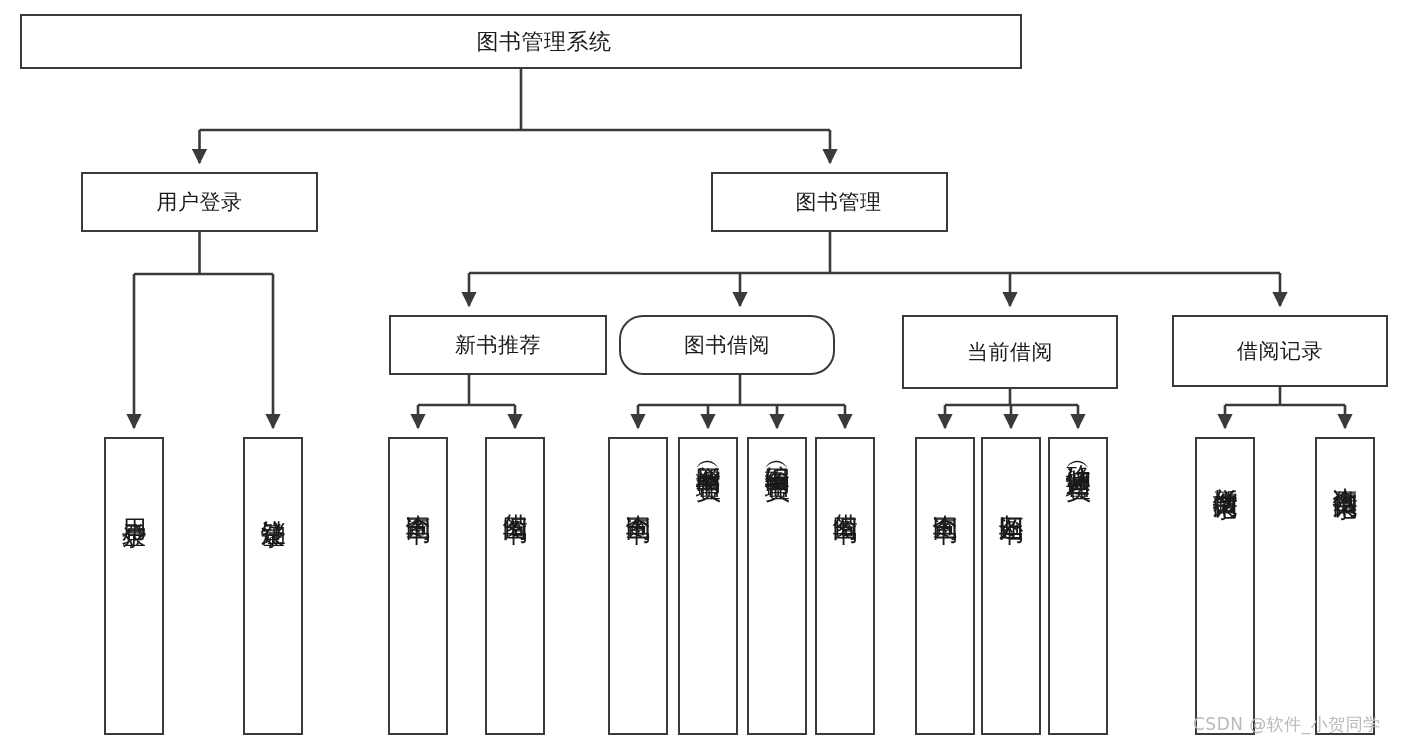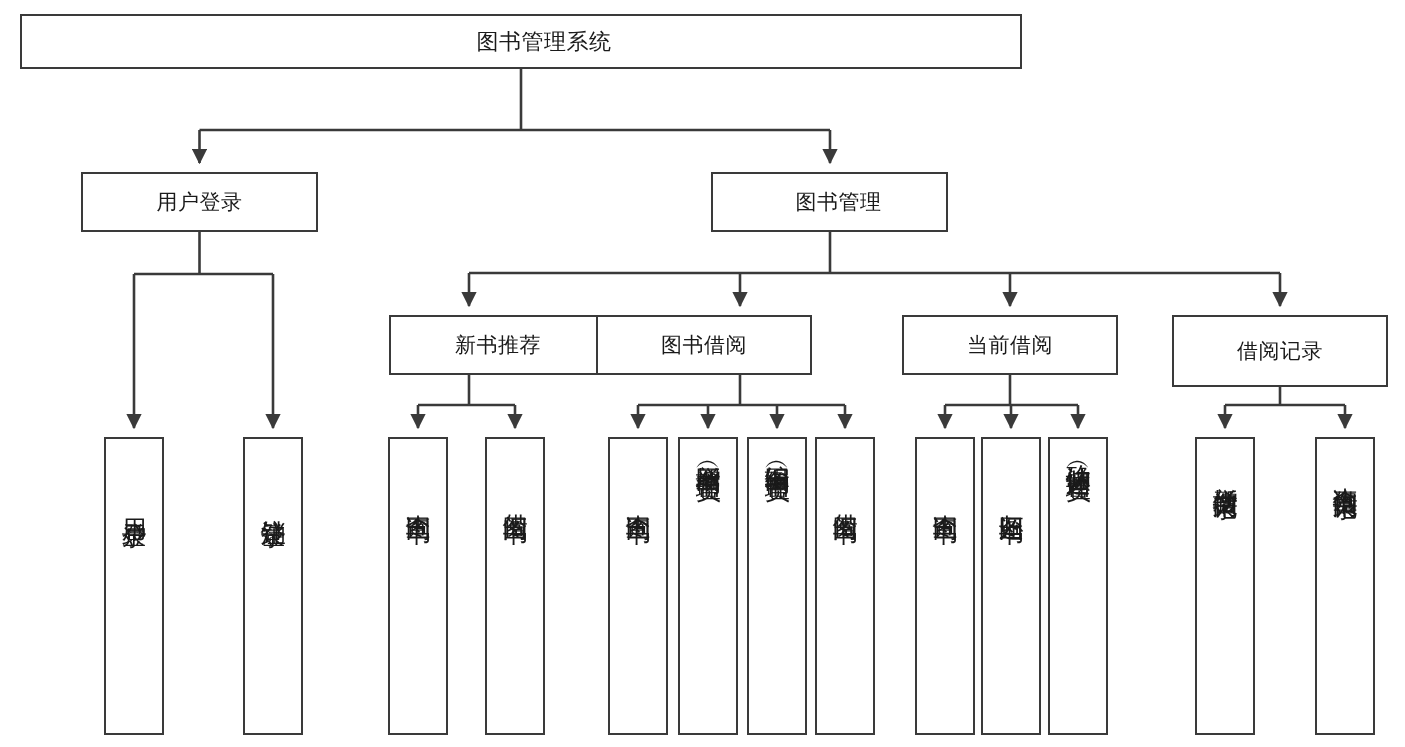--- a/index.html
+++ b/index.html
@@ -138,24 +138,24 @@
   <div class="node horizontal" style="left:81px; top:172px; width:237px; height:60px;">
     <span class="node-label">用户登录</span>
   </div>
   <div class="node horizontal" style="left:711px; top:172px; width:237px; height:60px;padding-left:18px;">
     <span class="node-label">图书管理</span>
   </div>
 
   <div class="node horizontal" style="left:360px; top:315px; width:218px; height:60px;margin-left:29px;">
     <span class="node-label">新书推荐</span>
   </div>
-  <div class="node horizontal" style="left:596px; top:315px; width:216px; height:60px;">
+  <div class="node horizontal" style="left:619px; top:315px; width:216px; height:60px;border-radius:24px;">
     <span class="node-label">图书借阅</span>
   </div>
-  <div class="node horizontal" style="left:902px; top:315px; width:216px; height:60px;">
+  <div class="node horizontal" style="left:902px; top:315px; width:216px; height:74px;">
     <span class="node-label">当前借阅</span>
   </div>
   <div class="node horizontal" style="left:1172px; top:315px; width:216px; height:72px;">
     <span class="node-label">借阅记录</span>
   </div>
 
   <div class="node vertical" style="left:104px; top:437px; width:60px; height:298px; padding-top:60px;">
     <span class="node-label">用户登录</span>
   </div>
   <div class="node vertical" style="left:243px; top:437px; width:60px; height:298px; padding-top:60px;">
@@ -188,14 +188,15 @@
   <div class="node vertical tall-text" style="left:1048px; top:437px; width:60px; height:298px; padding-top:6px;">
     <span class="node-label">确认归还（管理员）</span>
   </div>
   <div class="node vertical" style="left:1195px; top:437px; width:60px; height:298px; padding-top:28px;">
     <span class="node-label">新增借阅记录</span>
   </div>
   <div class="node vertical" style="left:1315px; top:437px; width:60px; height:298px; padding-top:28px;">
     <span class="node-label">查询借阅记录</span>
   </div>
 
+  <div id="watermark">CSDN @软件_小贺同学</div>
 
 </div>
 
 </body></html>

